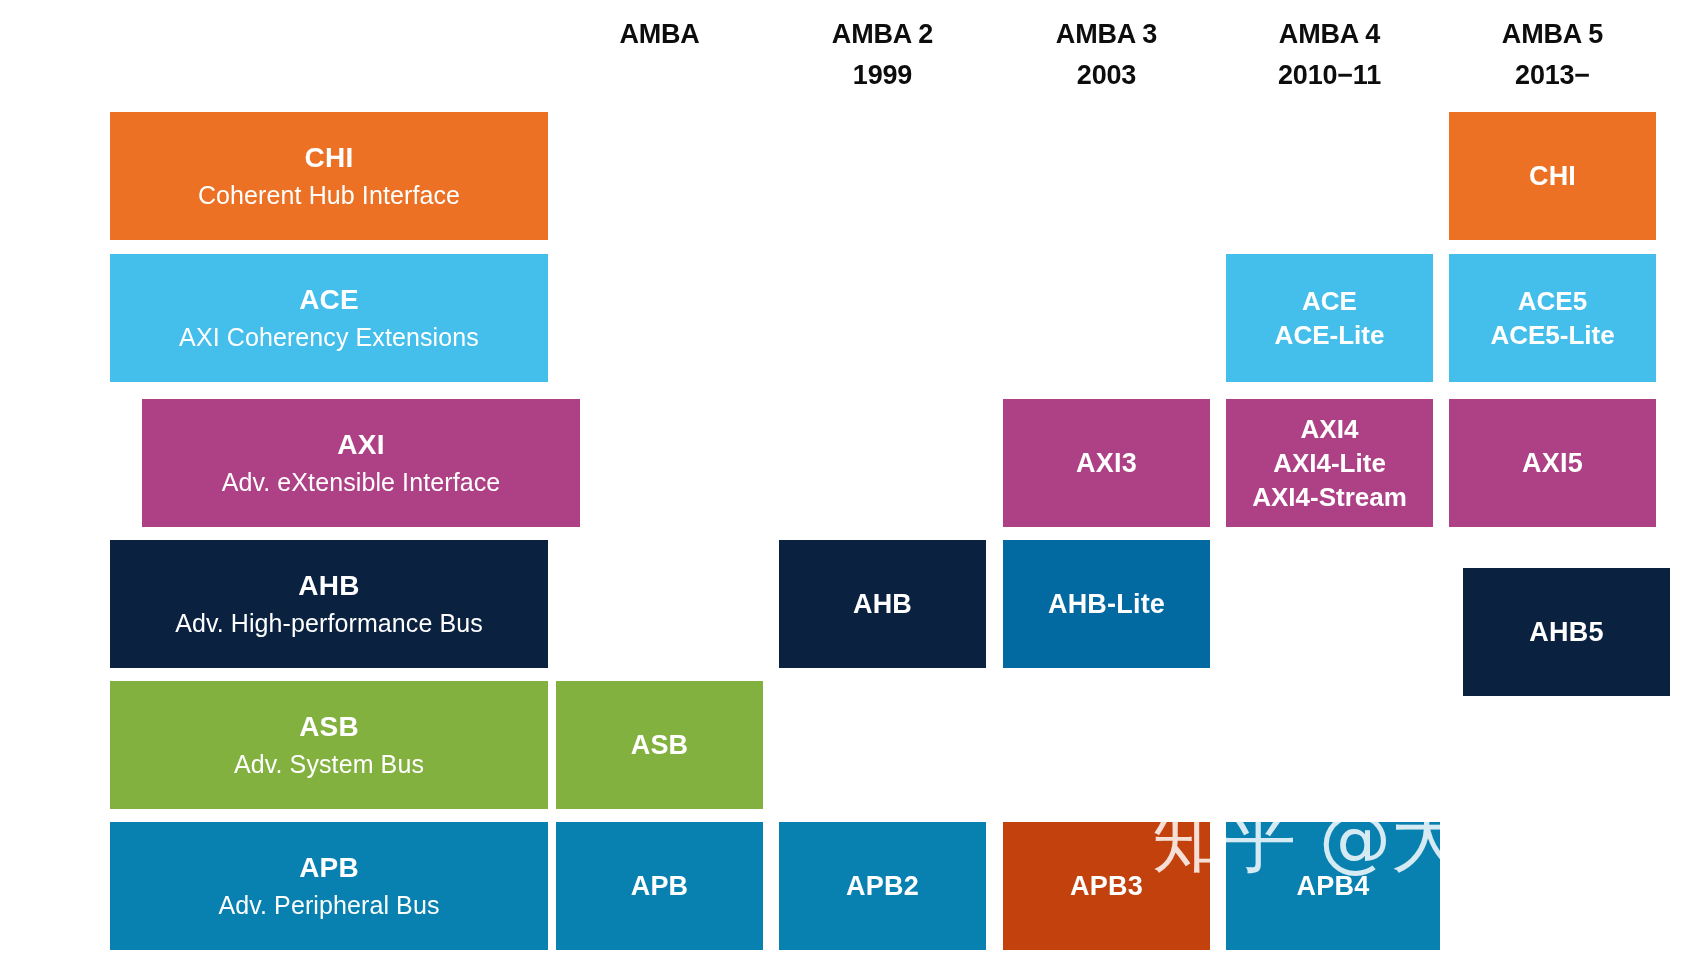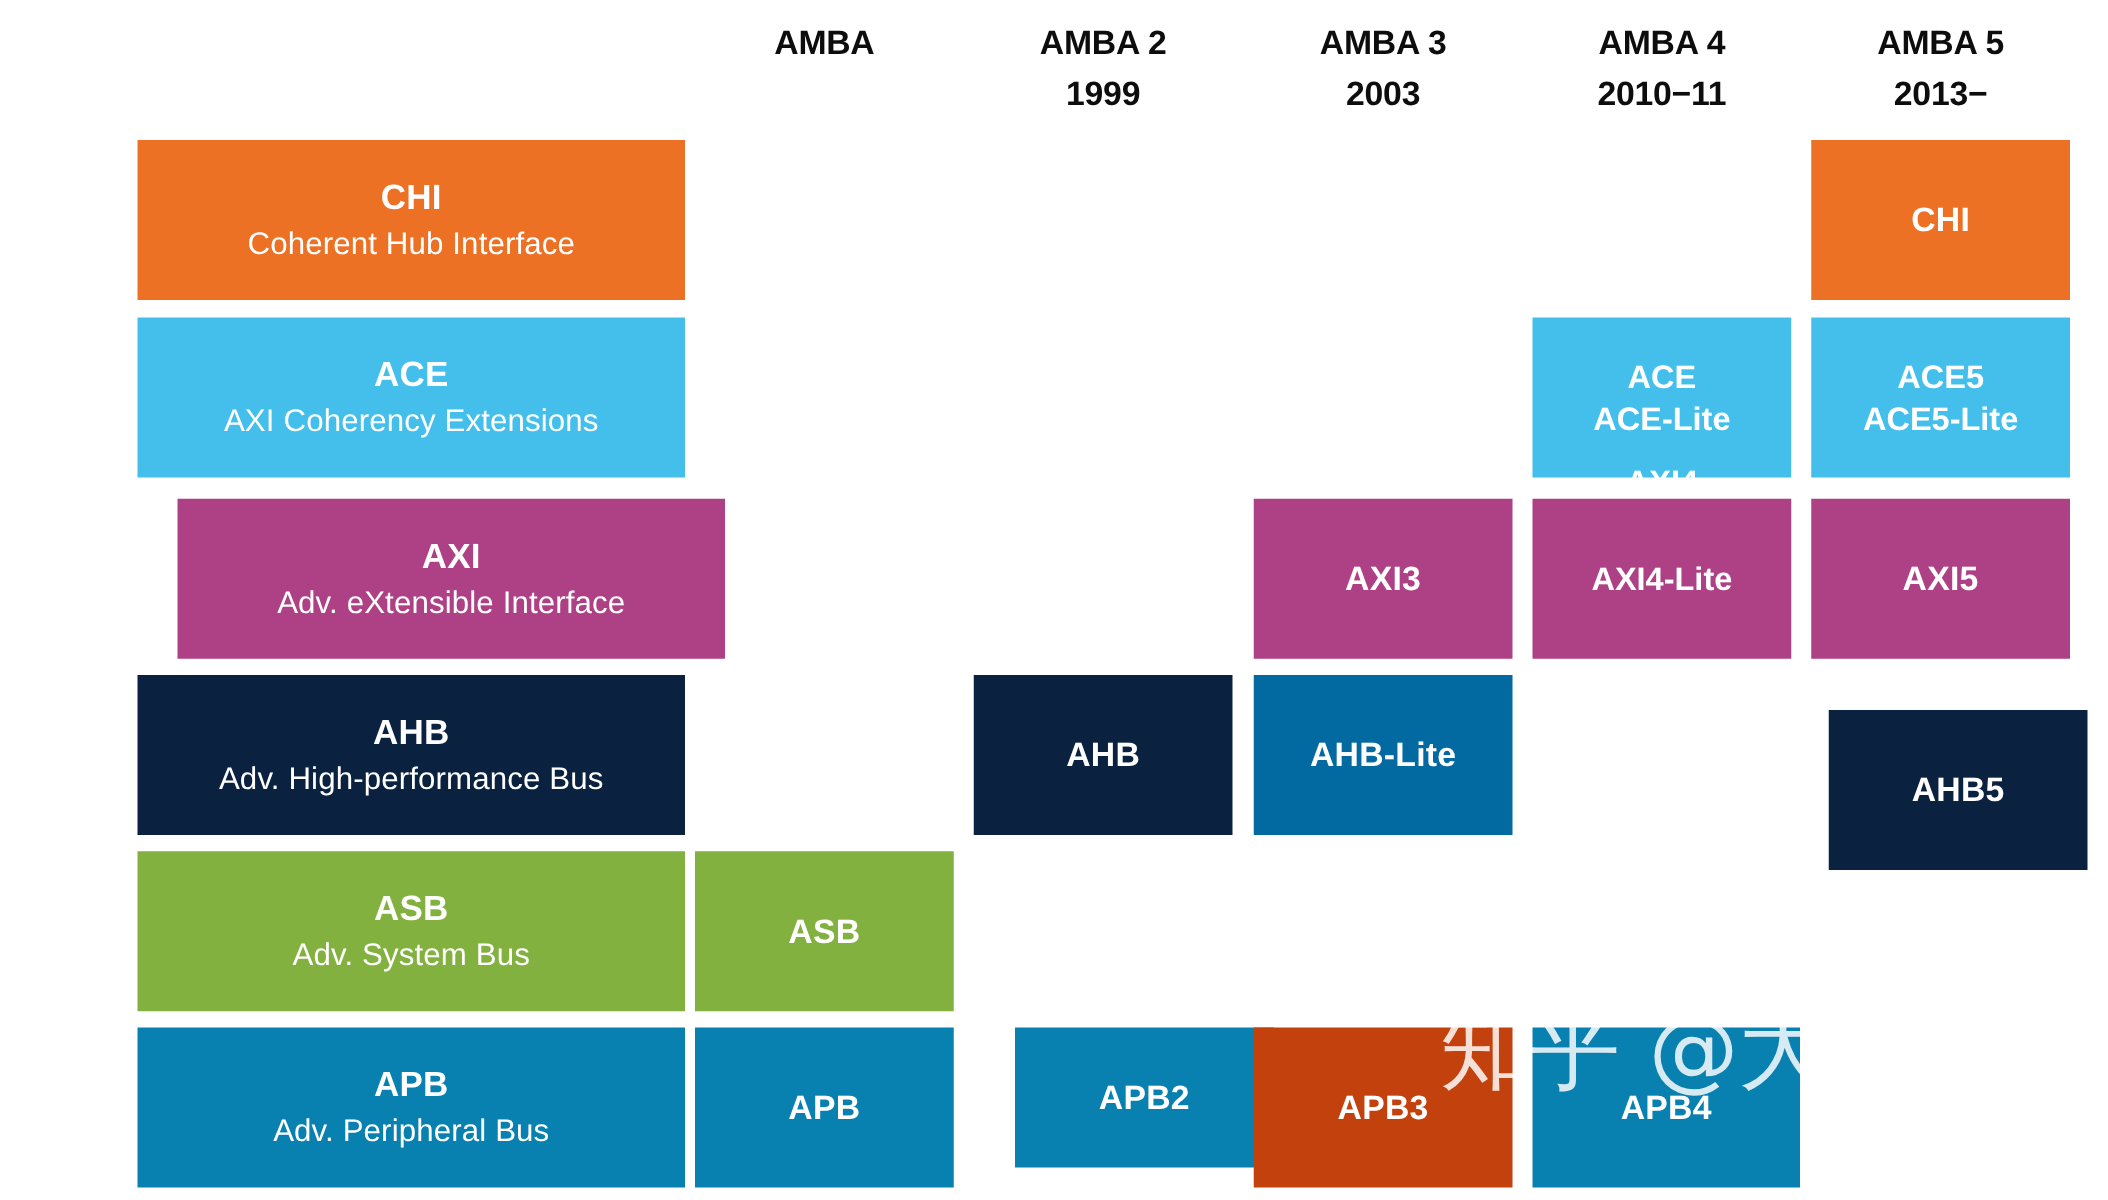--- a/index.html
+++ b/index.html
@@ -96,21 +96,21 @@
       <div class="multi">ACE5</div>
       <div class="multi">ACE5-Lite</div>
     </div>
     <div class="cell desc" style="left: 110px; top: 399px; width: 438px; height: 128px; background: rgb(174, 65, 134); margin-left: 32px;">
       <div class="title">AXI</div>
       <div class="sub">Adv. eXtensible Interface</div>
     </div>
     <div class="cell" style="left: 1003px; top: 399px; width: 207px; height: 128px; background: rgb(174, 65, 134);">
       <div class="title">AXI3</div>
     </div>
-    <div class="cell" style="left: 1226px; top: 399px; width: 207px; height: 128px; background: rgb(174, 65, 134); gap: 44px;">
+    <div class="cell" style="left: 1226px; top: 399px; width: 207px; height: 128px; background: rgb(174, 65, 134);">
       <div class="multi">AXI4</div>
       <div class="multi">AXI4-Lite</div>
       <div class="multi">AXI4-Stream</div>
     </div>
     <div class="cell" style="left: 1449px; top: 399px; width: 207px; height: 128px; background: rgb(174, 65, 134);">
       <div class="title">AXI5</div>
     </div>
     <div class="cell desc" style="left: 110px; top: 540px; width: 438px; height: 128px; background: rgb(10, 34, 64);">
       <div class="title">AHB</div>
       <div class="sub">Adv. High-performance Bus</div>
@@ -131,21 +131,21 @@
     <div class="cell" style="left: 556px; top: 681px; width: 207px; height: 128px; background: rgb(130, 177, 63);">
       <div class="title">ASB</div>
     </div>
     <div class="cell desc" style="left: 110px; top: 822px; width: 438px; height: 128px; background: rgb(8, 128, 176);">
       <div class="title">APB</div>
       <div class="sub">Adv. Peripheral Bus</div>
     </div>
     <div class="cell" style="left: 556px; top: 822px; width: 207px; height: 128px; background: rgb(8, 128, 176);">
       <div class="title">APB</div>
     </div>
-    <div class="cell" style="left: 779px; top: 822px; width: 207px; height: 112px; background: rgb(8, 128, 176); margin-left: 33px;">
+    <div class="cell" style="left: 779px; top: 822px; width: 207px; height: 128px; background: rgb(8, 128, 176);">
       <div class="title">APB2</div>
     </div>
     <div class="cell" style="left: 1003px; top: 822px; width: 207px; height: 128px; background: #c2410c;">
       <div class="title">APB3</div>
     </div>
     <div class="cell" style="left: 1226px; top: 822px; width: 214px; height: 128px; background: rgb(8, 128, 176);">
       <div class="title">APB4</div>
     </div>
     <div id="watermark">知乎 @大侠0811</div>
   </div>

